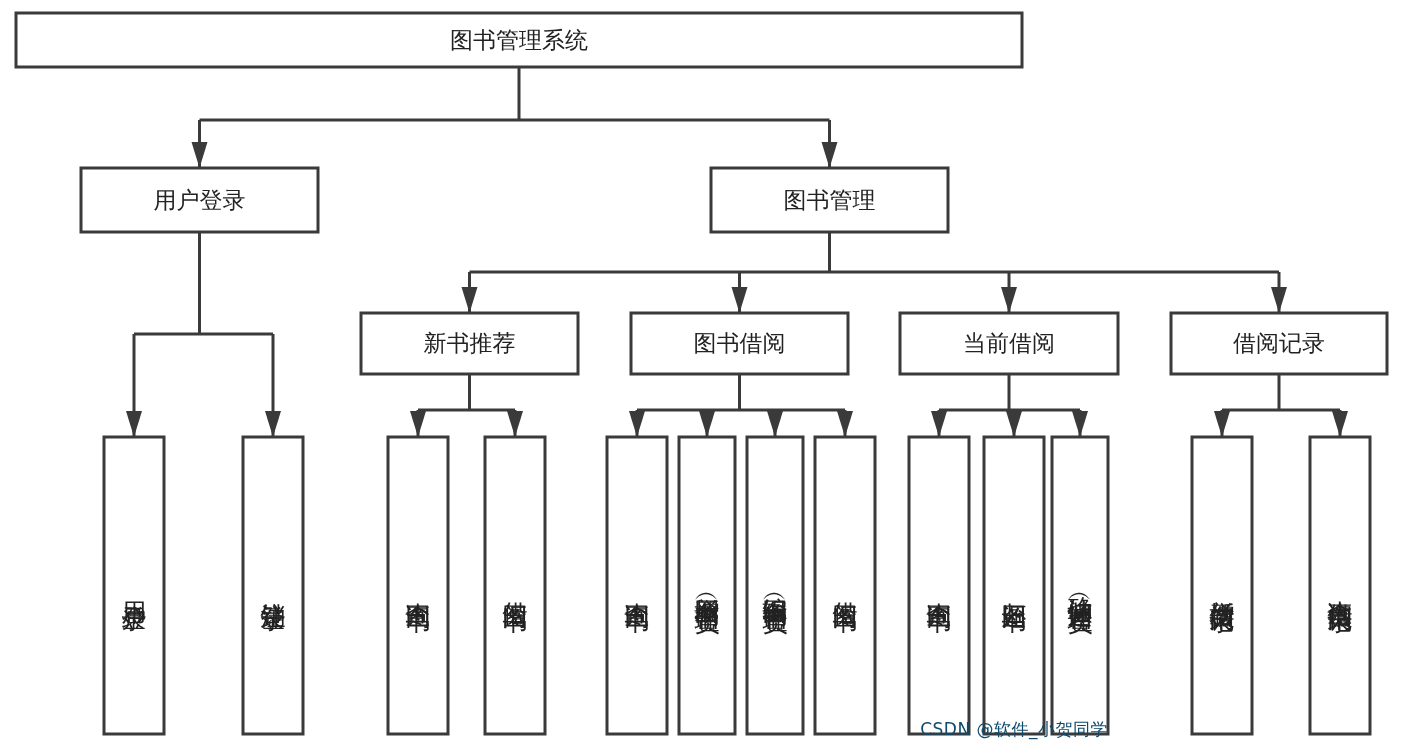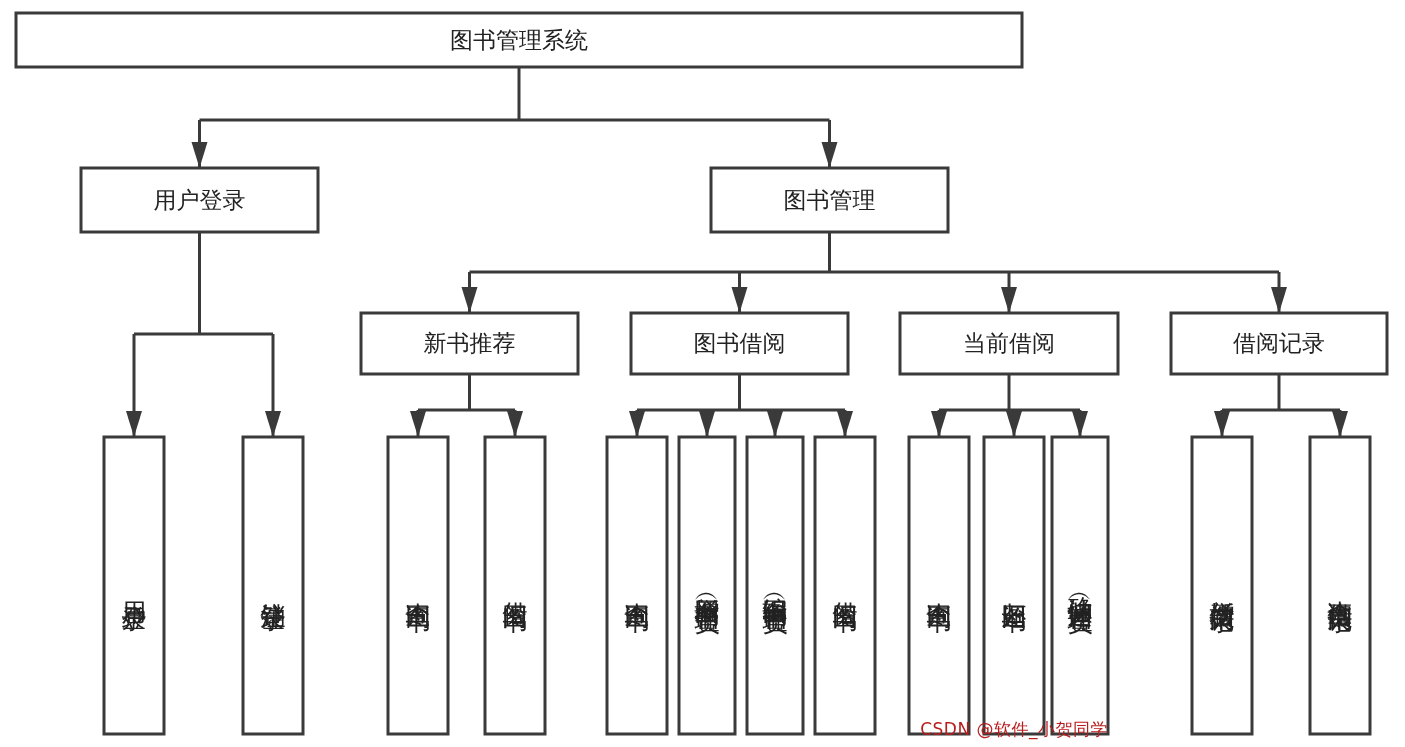--- a/index.html
+++ b/index.html
@@ -71,21 +71,21 @@
     letter-spacing: 2px;
     color: #222222;
     white-space: nowrap;
   }
   .watermark {
     position: absolute;
     right: 10px;
     bottom: 6px;
     font-family: "DejaVu Sans", "Liberation Sans", sans-serif;
     font-size: 17px;
-    color: #b91c1c;
+    color: #0c4a6e;
     letter-spacing: 0.5px;
     user-select: none;
   }
 </style>
 </head>
 <body>
 
 <div id="diagram-root">
 
   <svg id="flow-svg" viewBox="0 0 1405 747">

